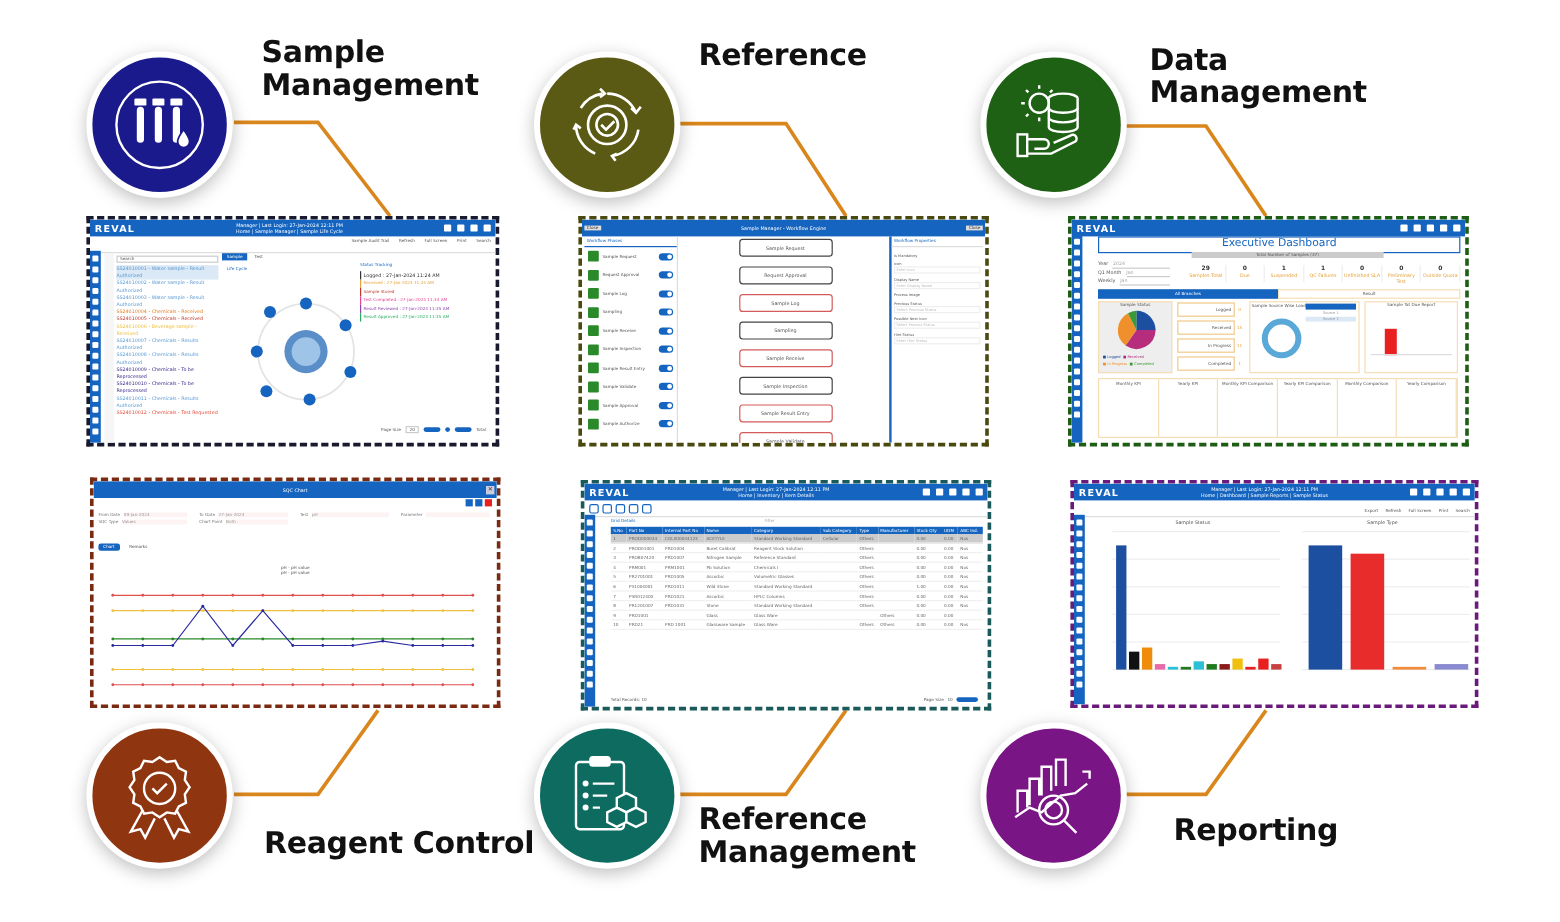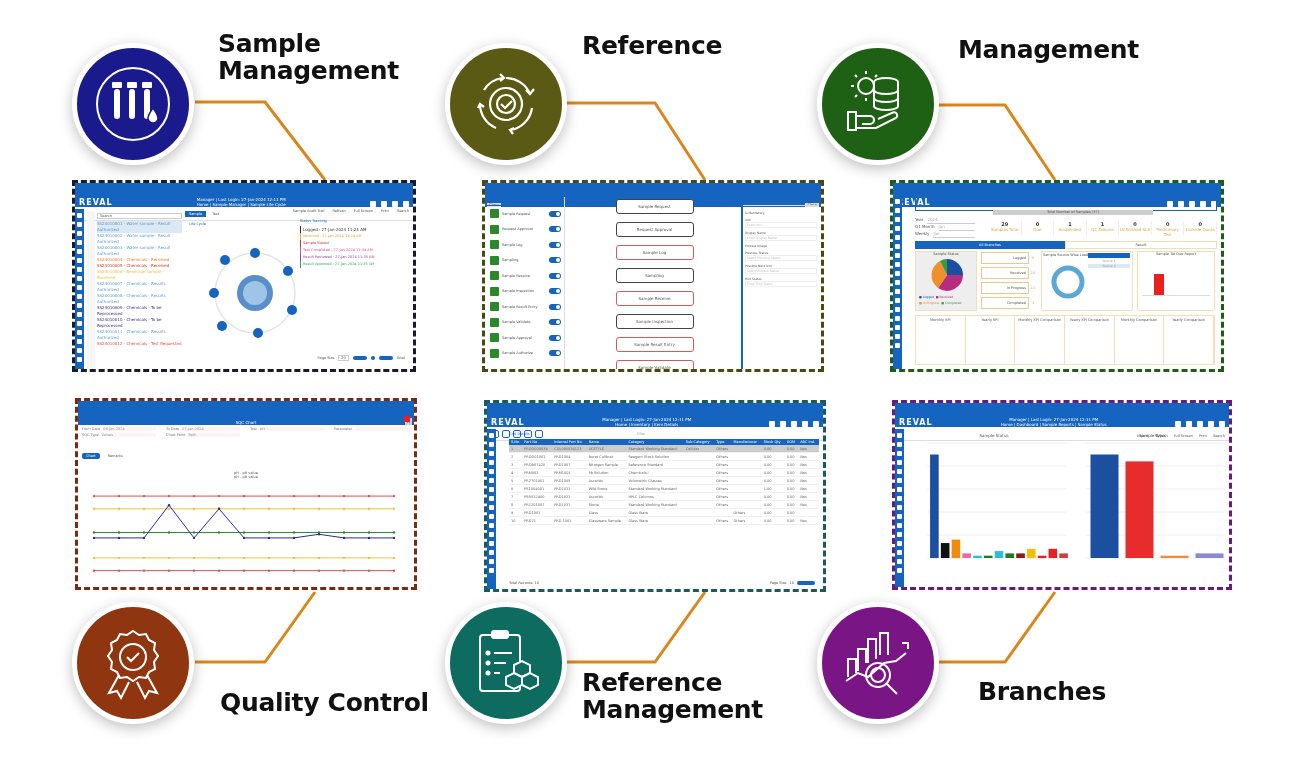--- a/index.html
+++ b/index.html
@@ -2,21 +2,21 @@
 <html><head>
 <meta charset="utf-8">
 <style>
 *{box-sizing:border-box;margin:0;padding:0}
 body{width:1300px;height:768px;background:#fff;font-family:"DejaVu Sans",sans-serif;position:relative;overflow:hidden}
 .circle{position:absolute;width:122px;height:122px;border-radius:50%;border:5px solid #fff;box-shadow:0 4px 14px rgba(0,0,0,.25);display:flex;align-items:center;justify-content:center}
 .circle svg{width:80px;height:80px}
 .title{position:absolute;font-family:"DejaVu Sans",sans-serif;font-weight:bold;font-size:25px;line-height:27px;color:#111;letter-spacing:-0.3px}
 .connector{position:absolute;left:0;top:0;width:1300px;height:768px;pointer-events:none}
 .shot{position:absolute;border:3px dashed;background:#fff;overflow:hidden;font-size:4px;color:#555}
-.topbar{background:#1565c0;height:24px;display:flex;align-items:flex-end;justify-content:space-between;padding:0 4px;color:#fff}
+.topbar{background:#1565c0;height:14px;display:flex;align-items:center;justify-content:space-between;padding:0 4px;color:#fff}
 .logo{font-weight:bold;font-size:8px;letter-spacing:1px;font-family:"DejaVu Sans",sans-serif}
 .tb-title{font-size:4px;text-align:center;line-height:5px}
 .tb-icons{display:flex;gap:5px}
 .tb-icons span{width:6px;height:6px;background:#fff;border-radius:1px;display:inline-block}
 .sidebar{position:absolute;left:0;width:9px;background:#1565c0;bottom:0}
 .sidebar i{display:block;width:5px;height:5px;background:#fff;margin:4px auto;border-radius:1px}
 .small{font-size:4px;line-height:6px}
 .toggle{width:12px;height:6px;background:#1565c0;border-radius:3px;position:relative}
 .toggle::after{content:"";position:absolute;right:1px;top:1px;width:4px;height:4px;background:#fff;border-radius:50%}
 .wfstep{width:78px;height:15px;border:1.5px solid #444;border-radius:3px;margin:0 auto 8px;font-size:4px;display:flex;align-items:center;justify-content:center;background:#fff}
@@ -268,20 +268,21 @@
     <circle cx="28" cy="22" r="8"></circle>
       <path d="M28 10 v-3 M28 37 v-3 M16 22 h-3 M43 22 h-3 M19 13 l-2-2 M37 31 l2 2 M19 31 l-2 2 M37 13 l2-2"></path>
     <ellipse cx="48" cy="18" rx="12" ry="4" fill="#1f6114"></ellipse>
     <path d="M36 18 v24 a12 4 0 0 0 24 0 v-24" fill="#1f6114"></path>
     <path d="M36 26 a12 4 0 0 0 24 0 M36 34 a12 4 0 0 0 24 0"></path>
     <rect x="10" y="48" width="8" height="18"></rect>
     <path d="M18 52 h14 a4 4 0 0 1 0 8 h-8 M18 64 h20 l20 -10 a3 3 0 0 0 -4 -5 l-14 6"></path>
   </svg>
 </div>
 <div class="title" style="left:958px;top:36px">
+  <div>Data</div>
     <div>Management</div>
 </div>
 
 <div class="shot" style="left:890px;top:180px;width:334px;height:192px;border-color:#1e5e14">
   <div class="topbar">
     <span class="logo">REVAL</span>
     <div class="tb-icons">
         <span></span>
         <span></span>
         <span></span>
@@ -397,21 +398,21 @@
 <div class="circle" style="left:72px;top:602px;background:#8f3510">
   <svg viewBox="0 0 80 80" fill="none" stroke="#fff" stroke-width="2">
     <path d="M40 8 l6 4 l7 -1 l3 6 l6 3 l-1 7 l4 6 l-4 6 l1 7 l-6 3 l-3 6 l-7 -1 l-6 4 l-6 -4 l-7 1 l-3 -6 l-6 -3 l1 -7 l-4 -6 l4 -6 l-1 -7 l6 -3 l3 -6 l7 1 z"></path>
     <circle cx="40" cy="34" r="13"></circle>
     <path d="M34 34 l4 4 l8 -8"></path>
     <path d="M26 52 l-10 18 l8 -2 l4 7 l8 -16"></path>
     <path d="M54 52 l10 18 l-8 -2 l-4 7 l-8 -16"></path>
   </svg>
 </div>
 <div class="title" style="left:220px;top:689px">
-  <div>Quality Control</div>
+  <div>Reagent Control</div>
 </div>
 
 <div class="shot" style="left:75px;top:398px;width:342px;height:192px;border-color:#7a2a10">
   <div class="topbar" style="justify-content:center;position:relative">
     <span class="tb-title">SQC Chart</span>
     <span style="position:absolute;right:2px;width:7px;height:7px;background:#ccd;color:#333;font-size:5px;text-align:center;line-height:7px">✕</span>
   </div>
   <div style="position:absolute;right:4px;top:15px;display:flex;gap:2px">
     <span style="width:6px;height:6px;background:#1565c0"></span>
     <span style="width:6px;height:6px;background:#1565c0"></span>
@@ -764,21 +765,21 @@
   <svg viewBox="0 0 80 80" fill="none" stroke="#fff" stroke-width="2">
     <path d="M10 54 v-18 h8 v14 M20 48 v-22 h8 v14 M30 40 v-24 h8 v20 M42 32 v-22 h8 v22"></path>
     <path d="M8 58 l12 -8 l10 4 l16 -14 l12 -2 l10 -8"></path>
       <path d="M64 20 h6 v6"></path>
     <circle cx="40" cy="52" r="12"></circle>
       <circle cx="40" cy="52" r="7"></circle>
     <path d="M49 61 l10 10"></path>
   </svg>
 </div>
 <div class="title" style="left:978px;top:678px">
-  <div>Branches</div>
+  <div>Reporting</div>
 </div>
 
 <div class="shot" style="left:892px;top:400px;width:340px;height:190px;border-color:#6a1a7a">
   <div class="topbar">
     <span class="logo">REVAL</span>
     <div class="tb-title">
         <div>Manager | Last Login: 27-Jan-2024 12:11 PM</div>
         <div>Home | Dashboard | Sample Reports | Sample Status</div>
       </div>
     <div class="tb-icons">

